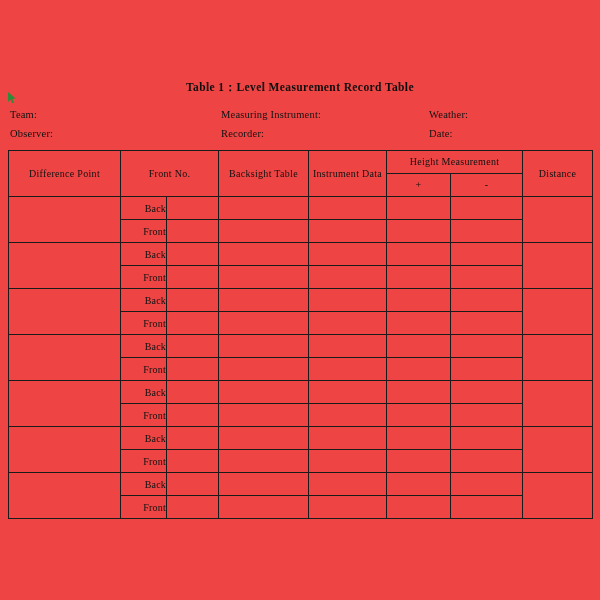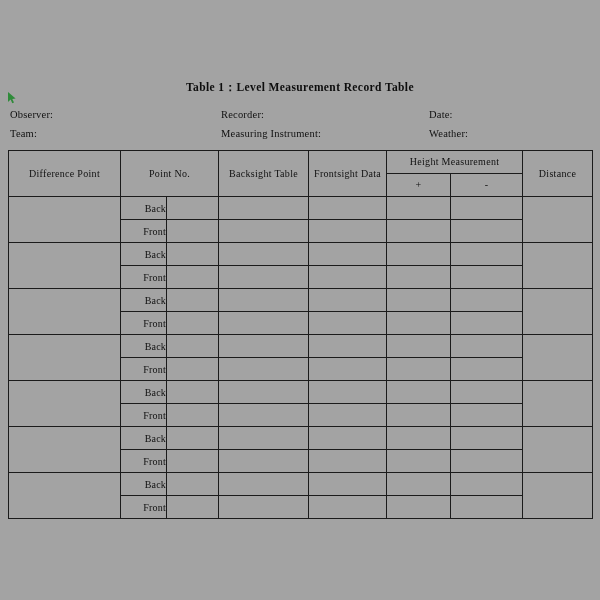--- a/index.html
+++ b/index.html
@@ -14,21 +14,21 @@
     color: #111111;
     position: relative;
     overflow: hidden;
   }
   .page {
     position: absolute;
     left: 0;
     top: 0;
     width: 600px;
     height: 600px;
-    background: #a3a3a3;
+    background: #ef4444;
   }
   .doc {
     position: absolute;
     left: 8px;
     top: 80px;
     width: 584px;
   }
   .title {
     text-align: center;
     font-weight: bold;
@@ -99,48 +99,48 @@
 </head>
 <body>
 
 <div class="page">
 
   <div class="doc">
 
     <div class="title">Table 1：Level Measurement Record Table</div>
 
     <div class="meta-row">
+      <span class="meta-cell m-c1">Team:</span>
+      <span class="meta-cell m-c2">Measuring Instrument:</span>
+      <span class="meta-cell m-c3">Weather:</span>
+    </div>
+
+    <div class="meta-row">
       <span class="meta-cell m-c1">Observer:</span>
       <span class="meta-cell m-c2">Recorder:</span>
       <span class="meta-cell m-c3">Date:</span>
-    </div>
-
-    <div class="meta-row">
-      <span class="meta-cell m-c1">Team:</span>
-      <span class="meta-cell m-c2">Measuring Instrument:</span>
-      <span class="meta-cell m-c3">Weather:</span>
     </div>
 
     <table class="grid">
       <colgroup>
         <col class="col-mp">
         <col class="col-pn">
         <col class="col-pn2">
         <col class="col-bs">
         <col class="col-fs">
         <col class="col-hp">
         <col class="col-hm">
         <col class="col-ds">
       </colgroup>
       <thead>
         <tr>
           <th class="hd" rowspan="2">Difference Point</th>
-          <th class="hd" colspan="2" rowspan="2">Point No.</th>
+          <th class="hd" colspan="2" rowspan="2">Front No.</th>
           <th class="hd" rowspan="2">Backsight Table</th>
-          <th class="hd" rowspan="2">Frontsight Data</th>
+          <th class="hd" rowspan="2">Instrument Data</th>
           <th class="hd" colspan="2">Height Measurement</th>
           <th class="hd" rowspan="2">Distance</th>
         </tr>
         <tr>
           <th class="hd">+</th>
           <th class="hd">-</th>
         </tr>
       </thead>
       <tbody>
 

